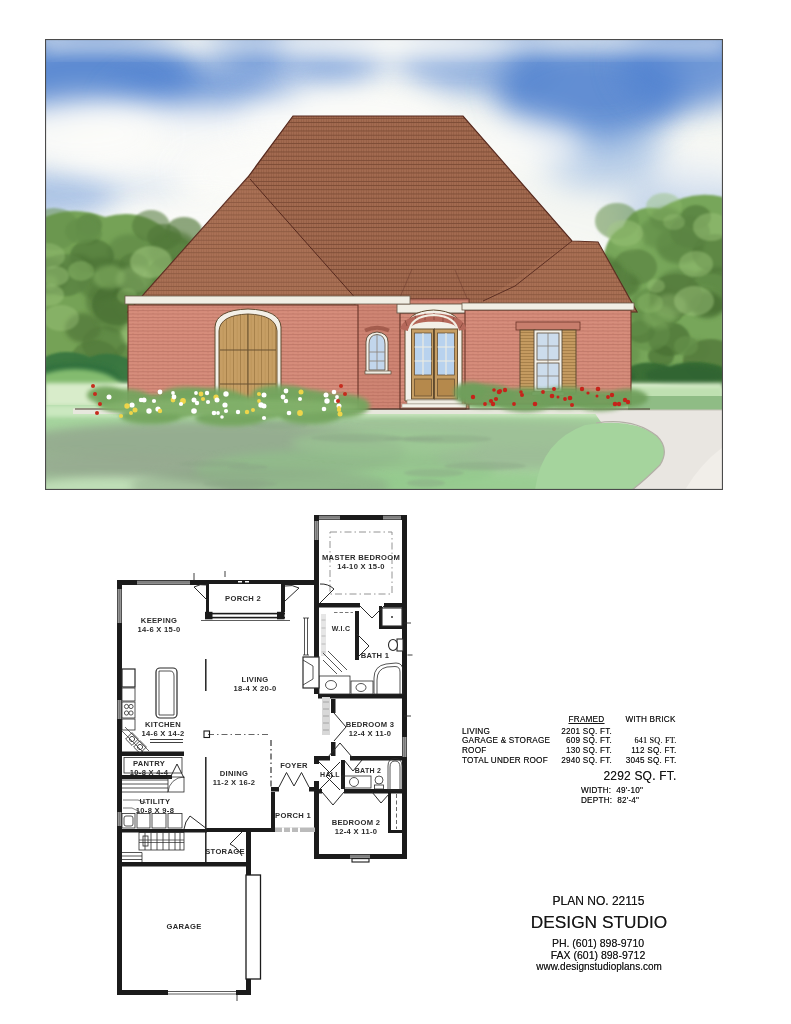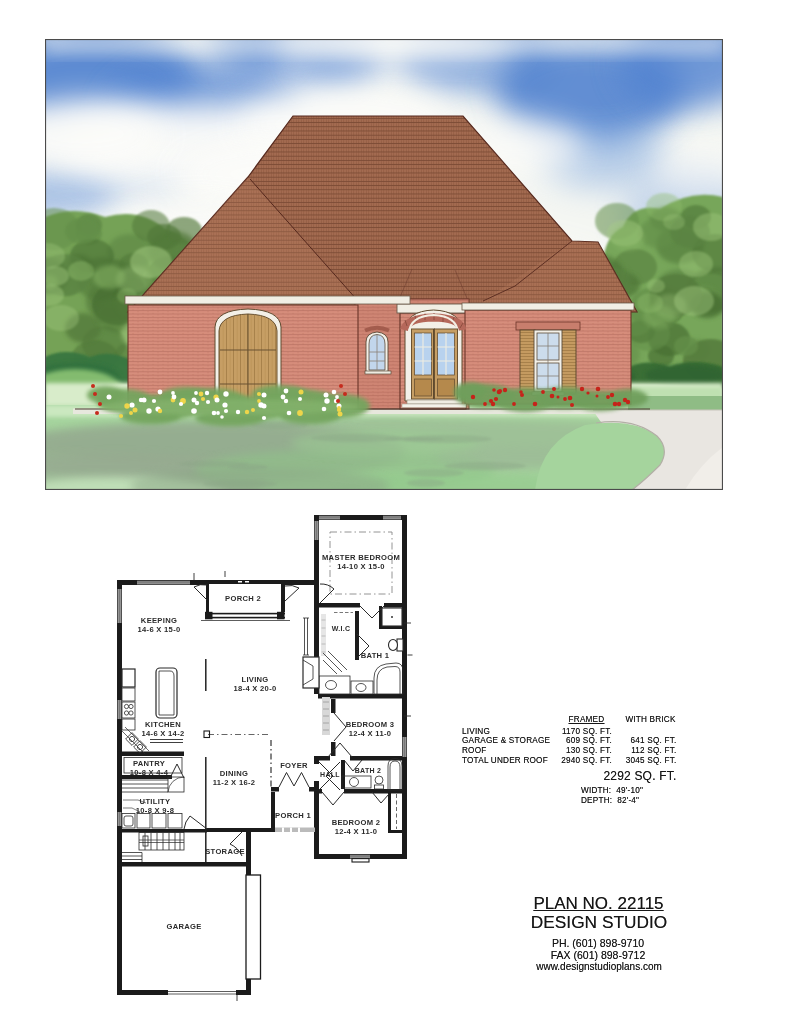--- a/index.html
+++ b/index.html
@@ -714,36 +714,36 @@
 
 <text x="225" y="854" font-size="7.6" font-weight="bold" fill="#2b2b2b" text-anchor="middle" letter-spacing="0.3">STORAGE</text>
 
 <text x="184" y="929" font-size="7.6" font-weight="bold" fill="#2b2b2b" text-anchor="middle" letter-spacing="0.3">GARAGE</text>
 </g>
 </svg>
 
 <div class="ft" style="left:551px;top:714.9px;width:71px;text-align:center;font-size:8.2px;letter-spacing:0.2px;text-decoration:underline;">FRAMED</div>
 <div class="ft" style="left:615px;top:714.9px;width:71px;text-align:center;font-size:8.2px;letter-spacing:0.2px;">WITH BRICK</div>
 <div class="ft" style="left:462px;top:726.5px;font-size:8.2px;letter-spacing:0.2px;">LIVING</div>
-<div class="ft" style="left:530px;top:726.5px;width:82px;text-align:right;font-size:8.2px;letter-spacing:0.2px;">1170 SQ. FT.</div>
+<div class="ft" style="left:530px;top:726.5px;width:82px;text-align:right;font-size:8.2px;letter-spacing:0.2px;">2201 SQ. FT.</div>
 <div class="ft" style="left:596px;top:769px;width:80.5px;text-align:right;font-size:12px;letter-spacing:0.2px;">2292 SQ. FT.</div>
 <div class="ft" style="left:462px;top:736.2px;font-size:8.2px;letter-spacing:0.2px;">GARAGE &amp; STORAGE</div>
 <div class="ft" style="left:530px;top:736.2px;width:82px;text-align:right;font-size:8.2px;letter-spacing:0.2px;">609 SQ. FT.</div>
-<div class="ft" style="left:596px;top:736.2px;width:80.5px;text-align:right;font-size:8.2px;letter-spacing:0.2px;">641 SQ. FT.</div>
+<div class="ft" style="left:596px;top:736.2px;width:80.5px;text-align:right;font-size:8.2px;letter-spacing:0.2px;font-family:Liberation Serif, serif;">641 SQ. FT.</div>
 <div class="ft" style="left:462px;top:746.0px;font-size:8.2px;letter-spacing:0.2px;">ROOF</div>
 <div class="ft" style="left:530px;top:746.0px;width:82px;text-align:right;font-size:8.2px;letter-spacing:0.2px;">130 SQ. FT.</div>
 <div class="ft" style="left:596px;top:746.0px;width:80.5px;text-align:right;font-size:8.2px;letter-spacing:0.2px;">112 SQ. FT.</div>
 <div class="ft" style="left:462px;top:755.9px;font-size:8.2px;letter-spacing:0.2px;">TOTAL UNDER ROOF</div>
 <div class="ft" style="left:530px;top:755.9px;width:82px;text-align:right;font-size:8.2px;letter-spacing:0.2px;">2940 SQ. FT.</div>
 <div class="ft" style="left:596px;top:755.9px;width:80.5px;text-align:right;font-size:8.2px;letter-spacing:0.2px;">3045 SQ. FT.</div>
 
 <div class="ft" style="left:581px;top:785.6px;font-size:8.2px;letter-spacing:0.2px;">WIDTH:&nbsp; 49'-10"</div>
 <div class="ft" style="left:581px;top:795.6px;font-size:8.2px;letter-spacing:0.2px;">DEPTH:&nbsp; 82'-4"</div>
 
-<div class="ft" style="left:498px;top:894.2px;width:201px;text-align:center;font-size:17px;text-decoration:underline;">PLAN NO. 22115</div>
+<div class="ft" style="left:498px;top:894.2px;width:201px;text-align:center;font-size:12px;">PLAN NO. 22115</div>
 
 <div class="ft" style="left:498px;top:911.9px;width:202px;text-align:center;font-size:17.3px;letter-spacing:0px;">DESIGN STUDIO</div>
 
 <div class="ft" style="left:498px;top:937.4px;width:200px;text-align:center;font-size:10.5px;">PH. (601) 898-9710</div>
 
 <div class="ft" style="left:498px;top:949.4px;width:200px;text-align:center;font-size:10.5px;">FAX (601) 898-9712</div>
 
 <div class="ft" style="left:498px;top:960.8px;width:202px;text-align:center;font-size:10px;">www.designstudioplans.com</div>
 
 </body></html>

